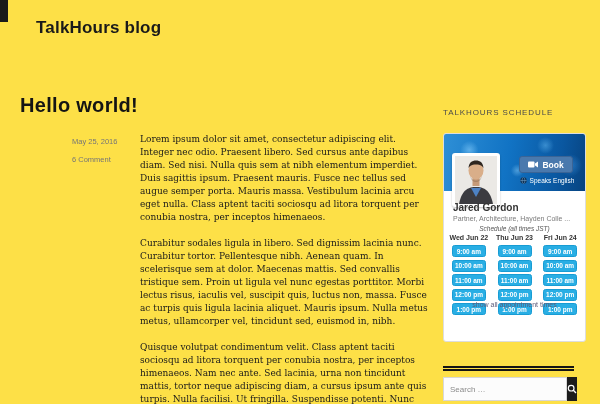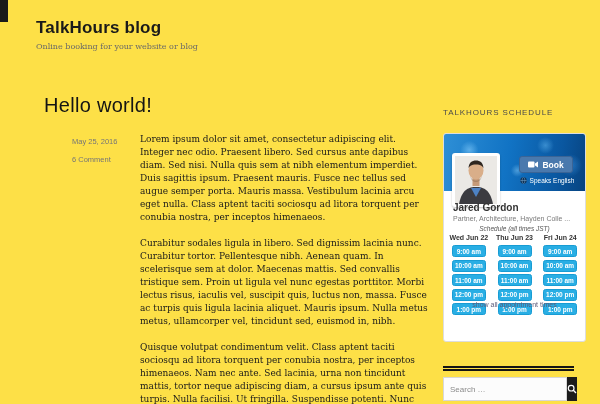--- a/index.html
+++ b/index.html
@@ -7,21 +7,21 @@
   .page { position:relative; width:600px; height:404px; background:#fde047; overflow:hidden; }
 
   .corner-mark { position:absolute; left:0; top:0; width:8px; height:22px; background:#1a1a1a; }
 
   
   .site-header { position:absolute; left:36px; top:18px; }
   .site-title { font-size:17px; font-weight:bold; color:#1a1a1a; letter-spacing:0.2px; }
   .site-tagline { font-family:"DejaVu Serif", serif; font-size:8px; color:#686868; margin-top:4px; }
 
   
-  .post-title { position:absolute; left:44px; top:94px; font-size:20px; font-weight:normal; color:#141414; letter-spacing:0.3px; }
+  .post-title { position:absolute; left:20px; top:94px; font-size:20px; font-weight:bold; color:#141414; letter-spacing:0.3px; }
   .post-meta { position:absolute; left:36px; top:137px; width:95px; font-size:7.5px; color:#767676; }
   .post-meta .meta-line { margin-bottom:9px;padding-left:36px; }
   .post-body { position:absolute; left:140px; top:133px; width:289px; font-family:"DejaVu Serif", serif; font-size:9px; line-height:13px; color:#1a1a1a; text-align:left; }
   .post-body p { margin-bottom:13px; }
 
   
   .widget-title { position:absolute; left:443px; top:108px; font-size:8px; font-weight:normal; letter-spacing:0.9px; color:#4a4a4a; }
 
   .schedule-widget { position:absolute; left:443px; top:133px; width:143px; height:209px; background:#fff; border:1px solid #ddd; border-radius:3px; }
   .banner { position:absolute; left:0; top:0; width:141px; height:57px; border-radius:2px 2px 0 0;
@@ -53,21 +53,20 @@
 </style>
 </head>
 <body>
 
 <div class="page">
 
   <div class="corner-mark"></div>
 
   <header class="site-header">
     <div class="site-title">TalkHours blog</div>
-    <div class="site-tagline">Online booking for your website or blog</div>
   </header>
 
   <h1 class="post-title">Hello world!</h1>
 
   <div class="post-meta">
     <div class="meta-line">May 25, 2016</div>
     <div class="meta-line">6 Comment</div>
   </div>
 
   <div class="post-body">

